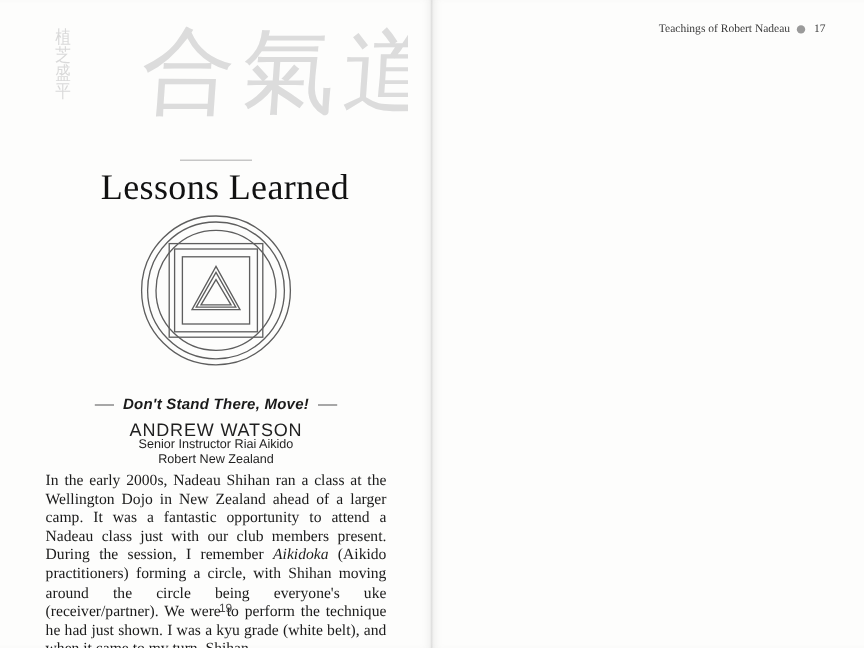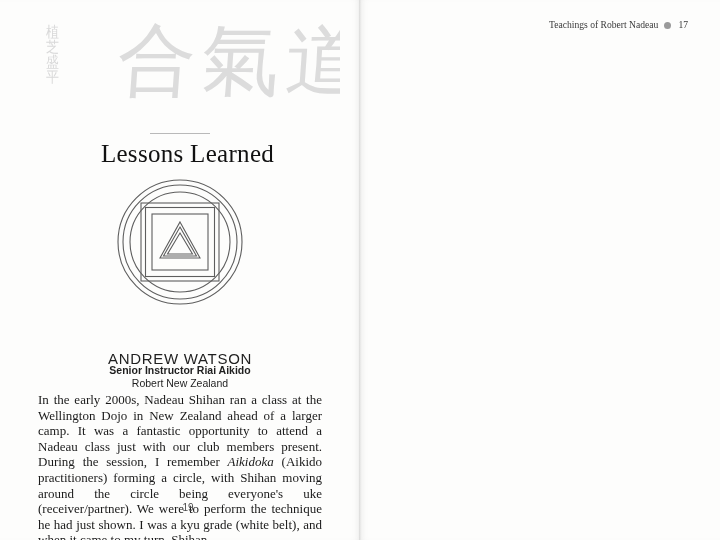--- a/index.html
+++ b/index.html
@@ -38,41 +38,41 @@
     position:absolute;left:0;right:0;top:114px;text-align:center;
     font-family:"Liberation Sans", sans-serif;
     font-size:11.5px;letter-spacing:3.2px;color:#2b2b2b;
   }
   .chapter-rule{
     position:absolute;left:150px;top:133px;width:60px;height:1px;background:#b9b9b9;
   }
   .chapter-title{
     position:absolute;left:0;right:0;top:140px;text-align:center;
     font-family:"Liberation Serif", serif;
-    font-size:25px;color:#111;letter-spacing:.3px;margin-left:15px;
+    font-size:30px;color:#111;letter-spacing:.3px;margin-left:15px;
   }
 
   .emblem{position:absolute;left:116px;top:178px;width:128px;height:128px;}
   .emblem svg{display:block;}
 
   .quote-line{
     position:absolute;left:0;right:0;top:330px;text-align:center;
     font-family:"Liberation Sans", sans-serif;
     font-style:italic;font-weight:bold;
     font-size:12.5px;color:#1a1a1a;letter-spacing:.2px;
   }
   .dash{display:inline-block;width:16px;height:1px;background:#6f6f6f;
     vertical-align:middle;margin:0 7px;}
   .attrib{
     position:absolute;left:0;right:0;text-align:center;
     font-family:"Liberation Sans", sans-serif;
     color:#1f1f1f;
   }
   .attrib-name{top:350px;font-size:15px;letter-spacing:.7px;}
-  .attrib-role{top:364px;font-size:10.5px;font-weight:bold;}
+  .attrib-role{top:364px;font-size:10.5px;}
   .attrib-place{top:377px;font-size:10.5px;}
 
   .body-left{
     position:absolute;left:38px;top:392px;width:284px;
     font-size:13px;line-height:15.6px;color:#1a1a1a;
     text-align:justify;text-justify:inter-word;
   }
   .folio{
     position:absolute;left:16px;right:0;top:502px;text-align:center;
     font-family:Liberation Sans, sans-serif;font-size:10px;color:#4a4a4a;
@@ -113,20 +113,23 @@
           <rect x="25" y="25" width="78" height="78"></rect>
           <rect x="29.5" y="29.5" width="69" height="69"></rect>
           <rect x="36" y="36" width="56" height="56"></rect>
           <path d="M64 44 L84 80 L44 80 Z"></path>
           <path d="M64 49 L80.5 78 L47.5 78 Z"></path>
           <path d="M64 55 L76.5 76 L51.5 76 Z"></path>
         </g>
       </svg>
     </div>
 
+    <div class="quote-line">
+      <span class="dash"></span><span>Don't Stand There, Move!</span><span class="dash"></span>
+    </div>
 
     <div class="attrib attrib-name">ANDREW WATSON</div>
     <div class="attrib attrib-role">Senior Instructor Riai Aikido</div>
     <div class="attrib attrib-place">Robert New Zealand</div>
 
     <div class="body-left">In the early 2000s, Nadeau Shihan ran a class at the Wellington Dojo in New Zealand ahead of a larger camp. It was a fantastic opportunity to attend a Nadeau class just with our club members present. During the session, I remember <em>Aikidoka</em> (Aikido practitioners) forming a circle, with Shihan moving around the circle being everyone's uke (receiver/partner). We were to perform the technique he had just shown. I was a kyu grade (white belt), and when it came to my turn, Shihan</div>
 
     <div class="folio">19</div>
   </div>
 

